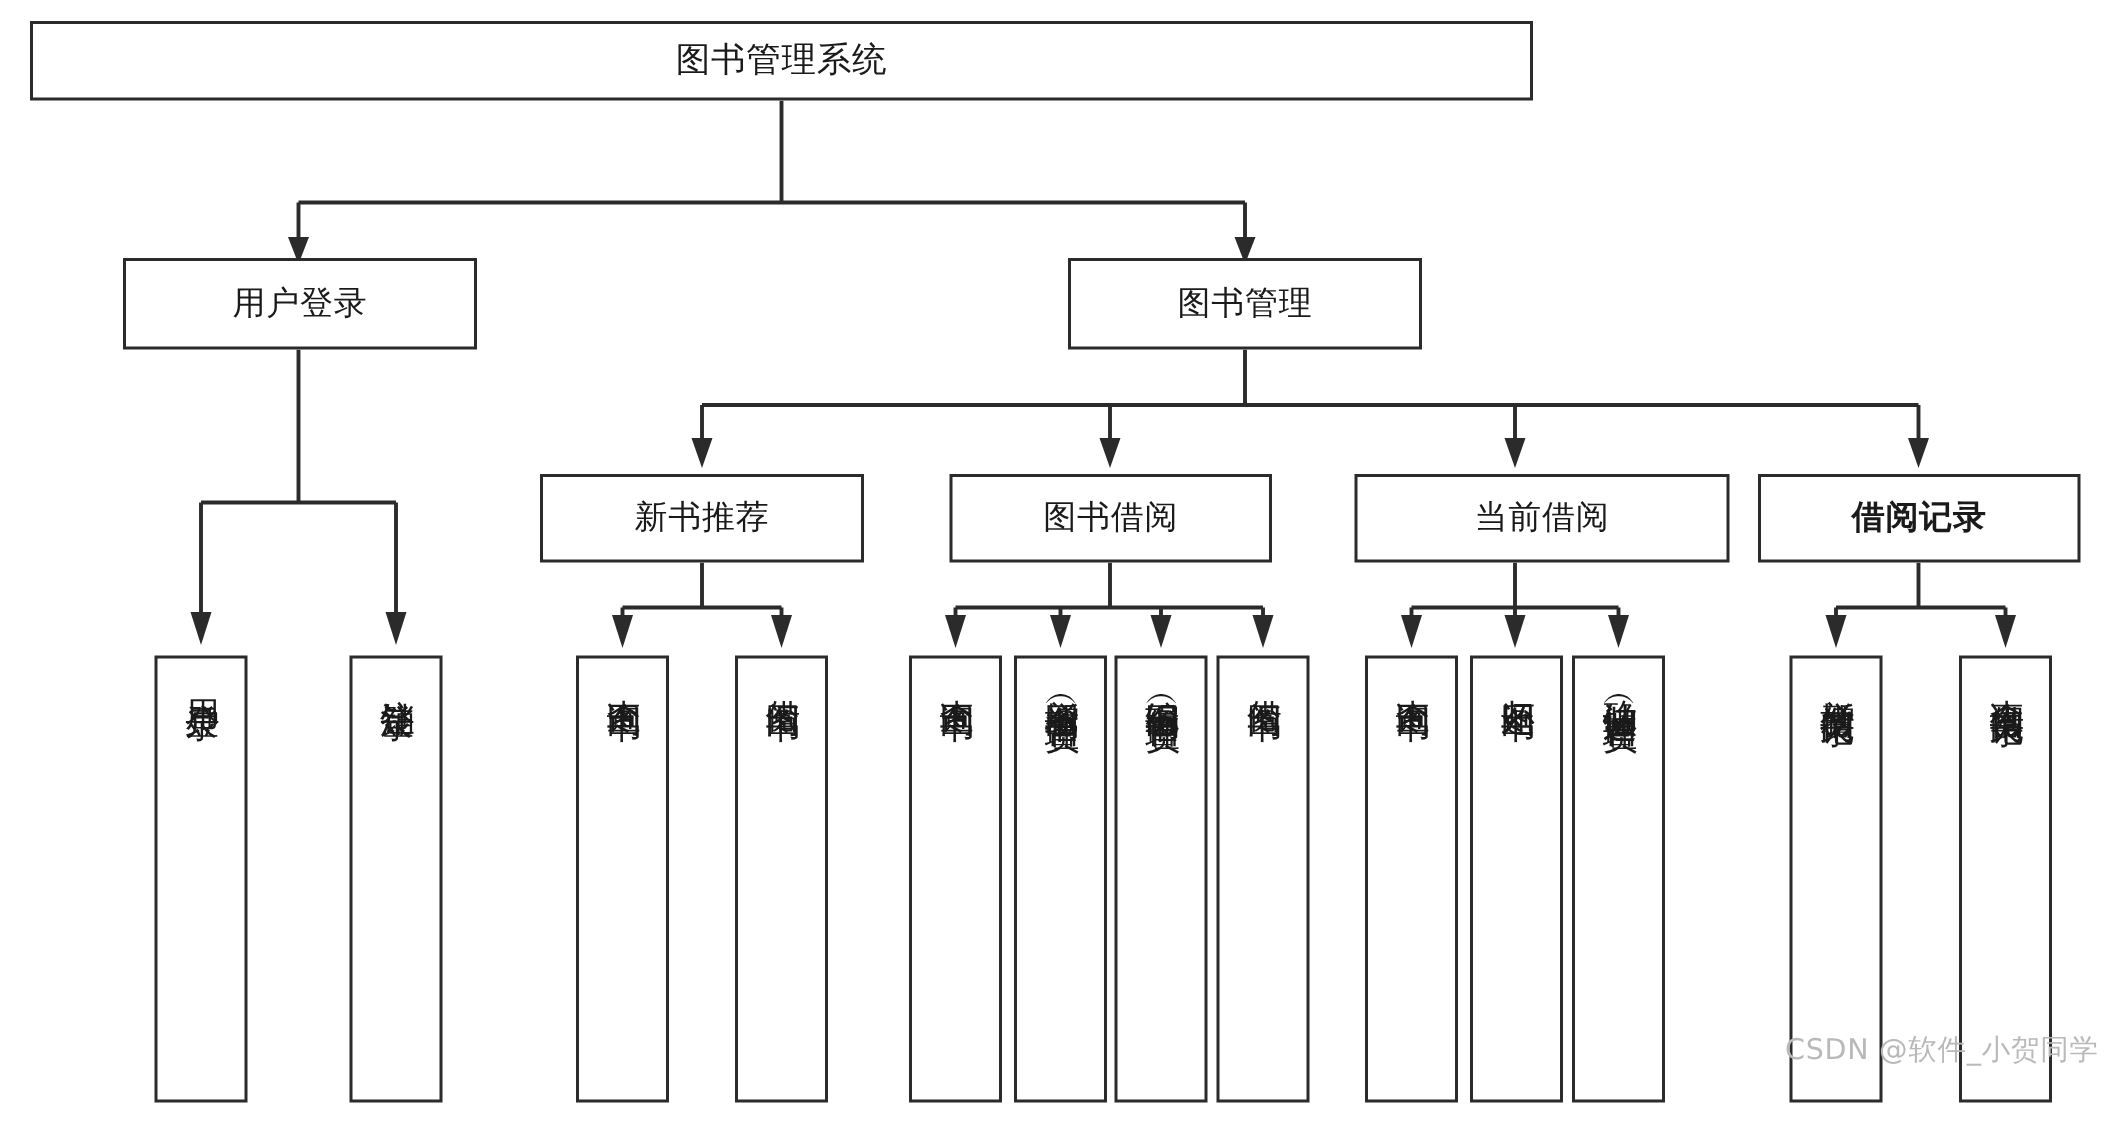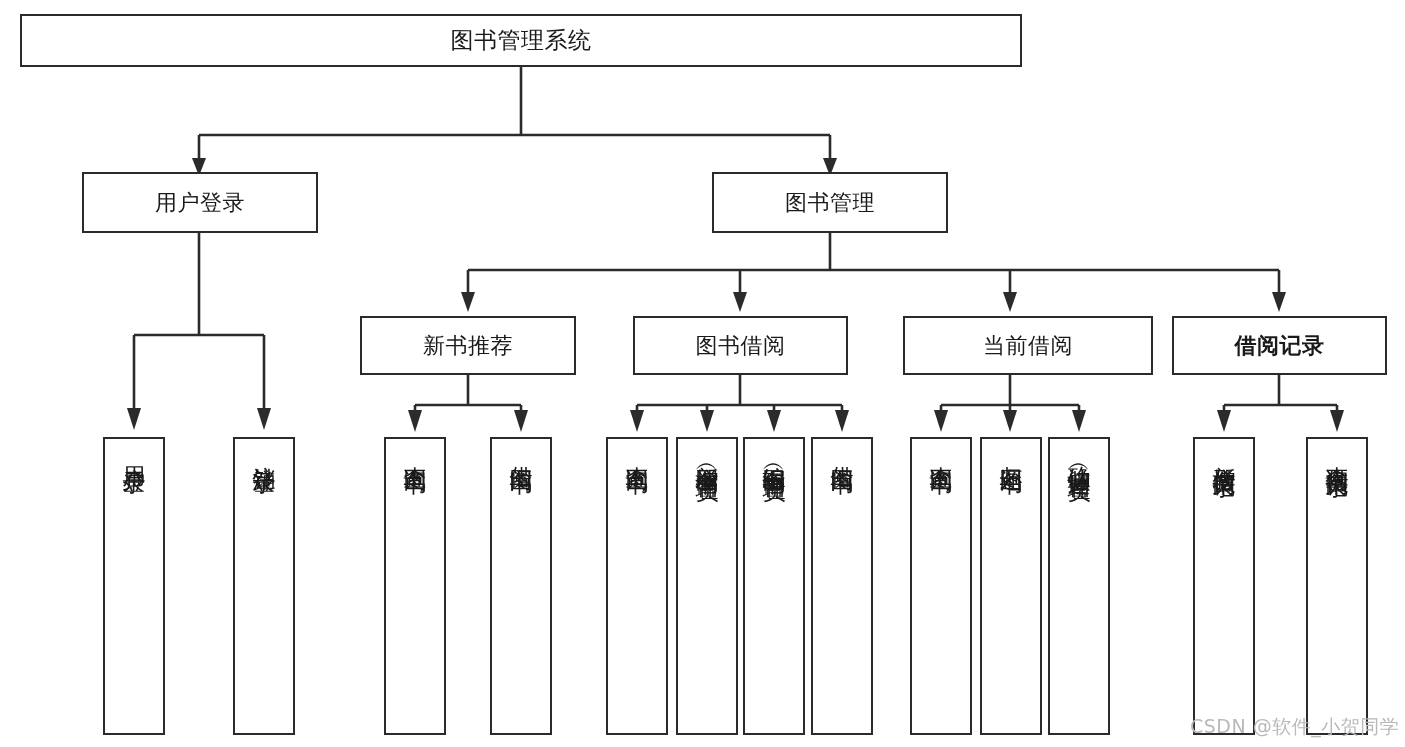--- a/index.html
+++ b/index.html
@@ -181,15 +181,15 @@
     <span class="node-label">确认归还（管理员）</span>
   </div>
 
   <div class="node v" style="left:1193px;top:437px;width:62px;height:298px;">
     <span class="node-label">新增借阅记录</span>
   </div>
   <div class="node v" style="left:1306px;top:437px;width:62px;height:298px;">
     <span class="node-label">查询借阅记录</span>
   </div>
 
-  <div class="watermark" style="left:1190px;top:714px;">CSDN @软件_小贺同学</div>
+  <div class="watermark" style="left:1190px;top:687px;">CSDN @软件_小贺同学</div>
 
 </div>
 
 </body></html>

